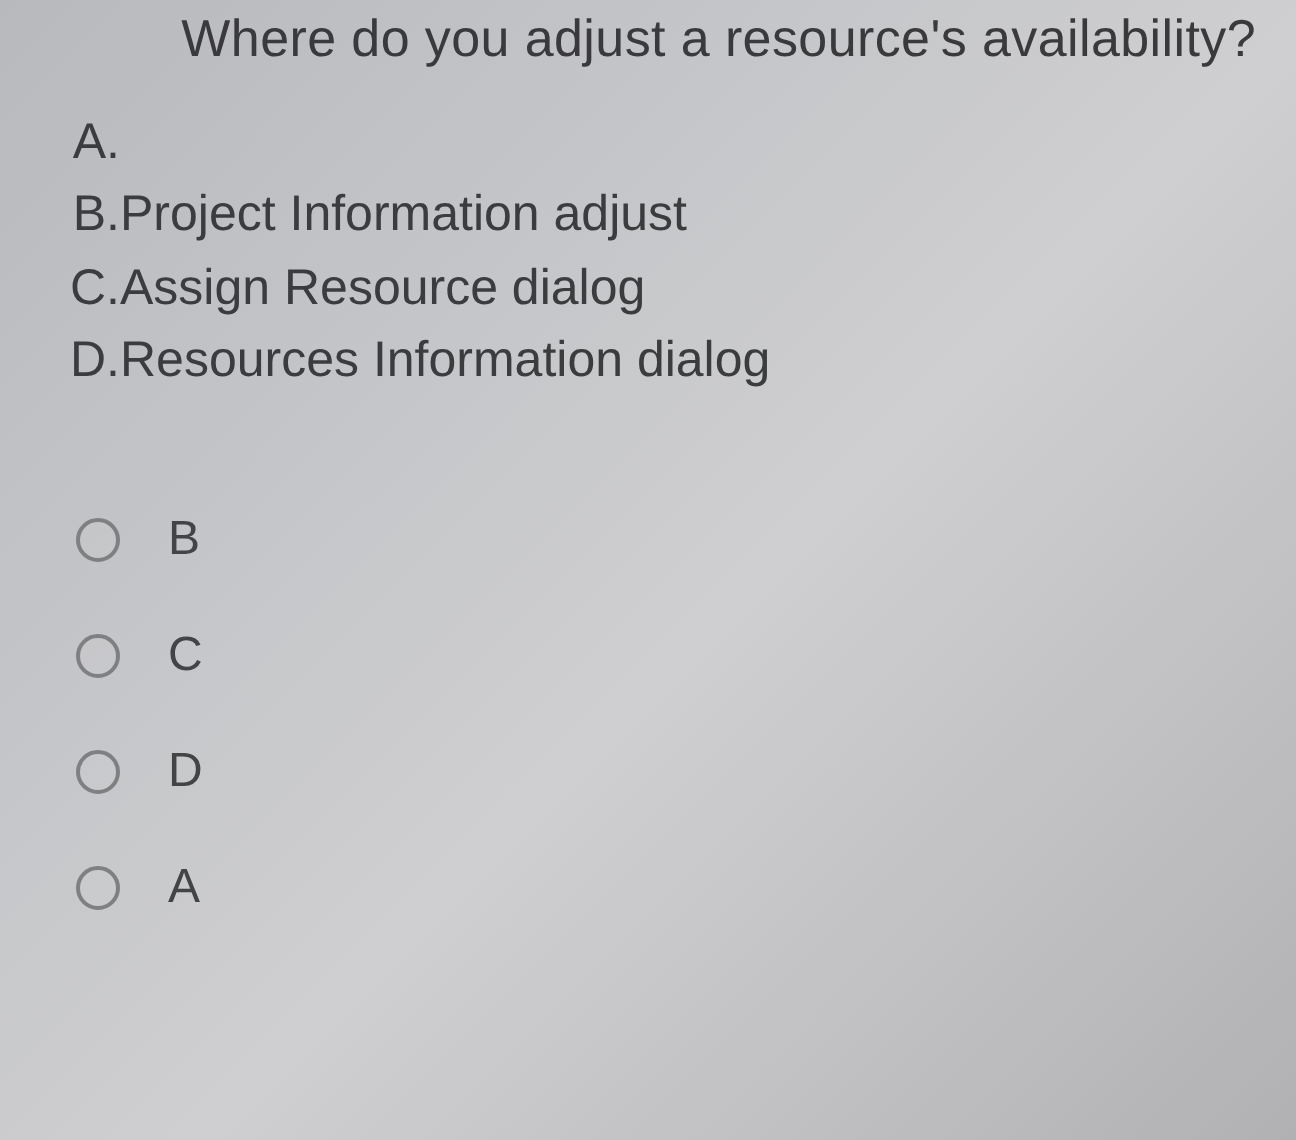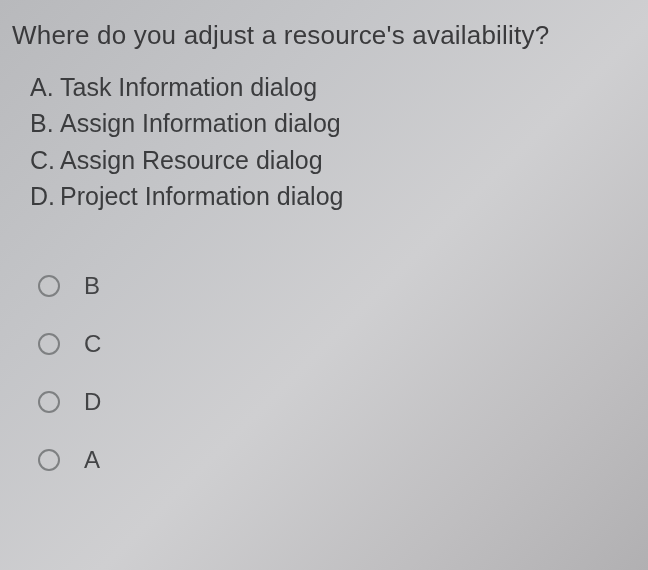--- a/index.html
+++ b/index.html
@@ -6,22 +6,23 @@
     margin: 0;
     padding: 0;
     width: 648px;
     height: 570px;
     overflow: hidden;
     font-family: "Segoe UI", "Helvetica Neue", Arial, sans-serif;
     background: linear-gradient(135deg, #b8b9bc 0%, #c4c5c8 30%, #cfcfd1 55%, #bfbec0 80%, #b1b0b2 100%);
     color: #3c3d3f;
   }
   .page {
-    padding: 20px 20px 0 12px;
+    padding: 4px 20px 0 12px;
     box-sizing: border-box;
+    text-align: right;
   }
   .question {
     font-size: 26px;
     font-weight: 400;
     color: #3a3a3c;
     margin: 0 0 18px 0;
     letter-spacing: 0.2px;
   }
   .choices {
     margin-left: 18px;
@@ -63,33 +64,32 @@
 </head>
 <body>
 
 <div class="page">
 
   <div class="question">Where do you adjust a resource's availability?</div>
 
   <div class="choices">
     <div class="choice-line">
       <span class="choice-letter">A.</span>
-      <span>Task Information dialog</span>
     </div>
     <div class="choice-line">
       <span class="choice-letter">B.</span>
-      <span>Assign Information dialog</span>
+      <span>Project Information adjust</span>
     </div>
     <div class="choice-line">
       <span class="choice-letter">C.</span>
       <span>Assign Resource dialog</span>
     </div>
     <div class="choice-line">
       <span class="choice-letter">D.</span>
-      <span>Project Information dialog</span>
+      <span>Resources Information dialog</span>
     </div>
   </div>
 
   <div class="answers">
     <div class="answer-row">
       <span class="radio"></span>
       <span class="answer-label">B</span>
     </div>
     <div class="answer-row">
       <span class="radio"></span>

